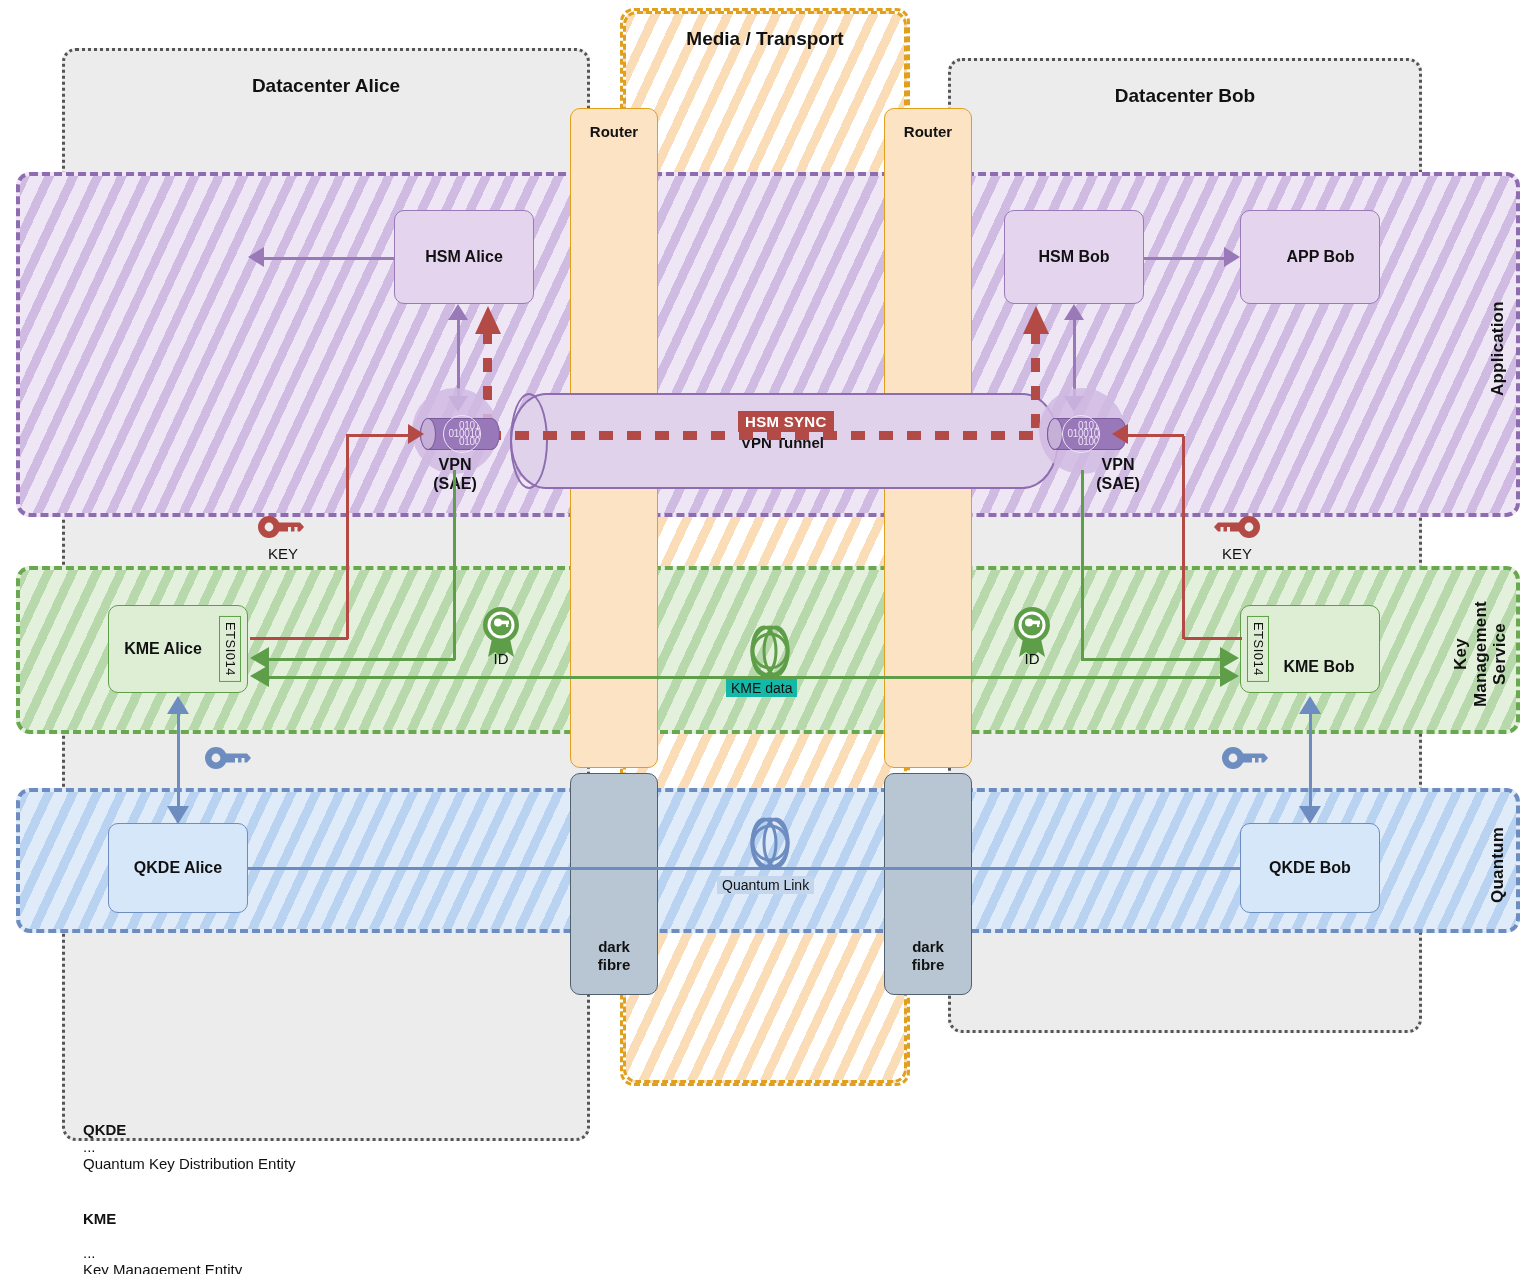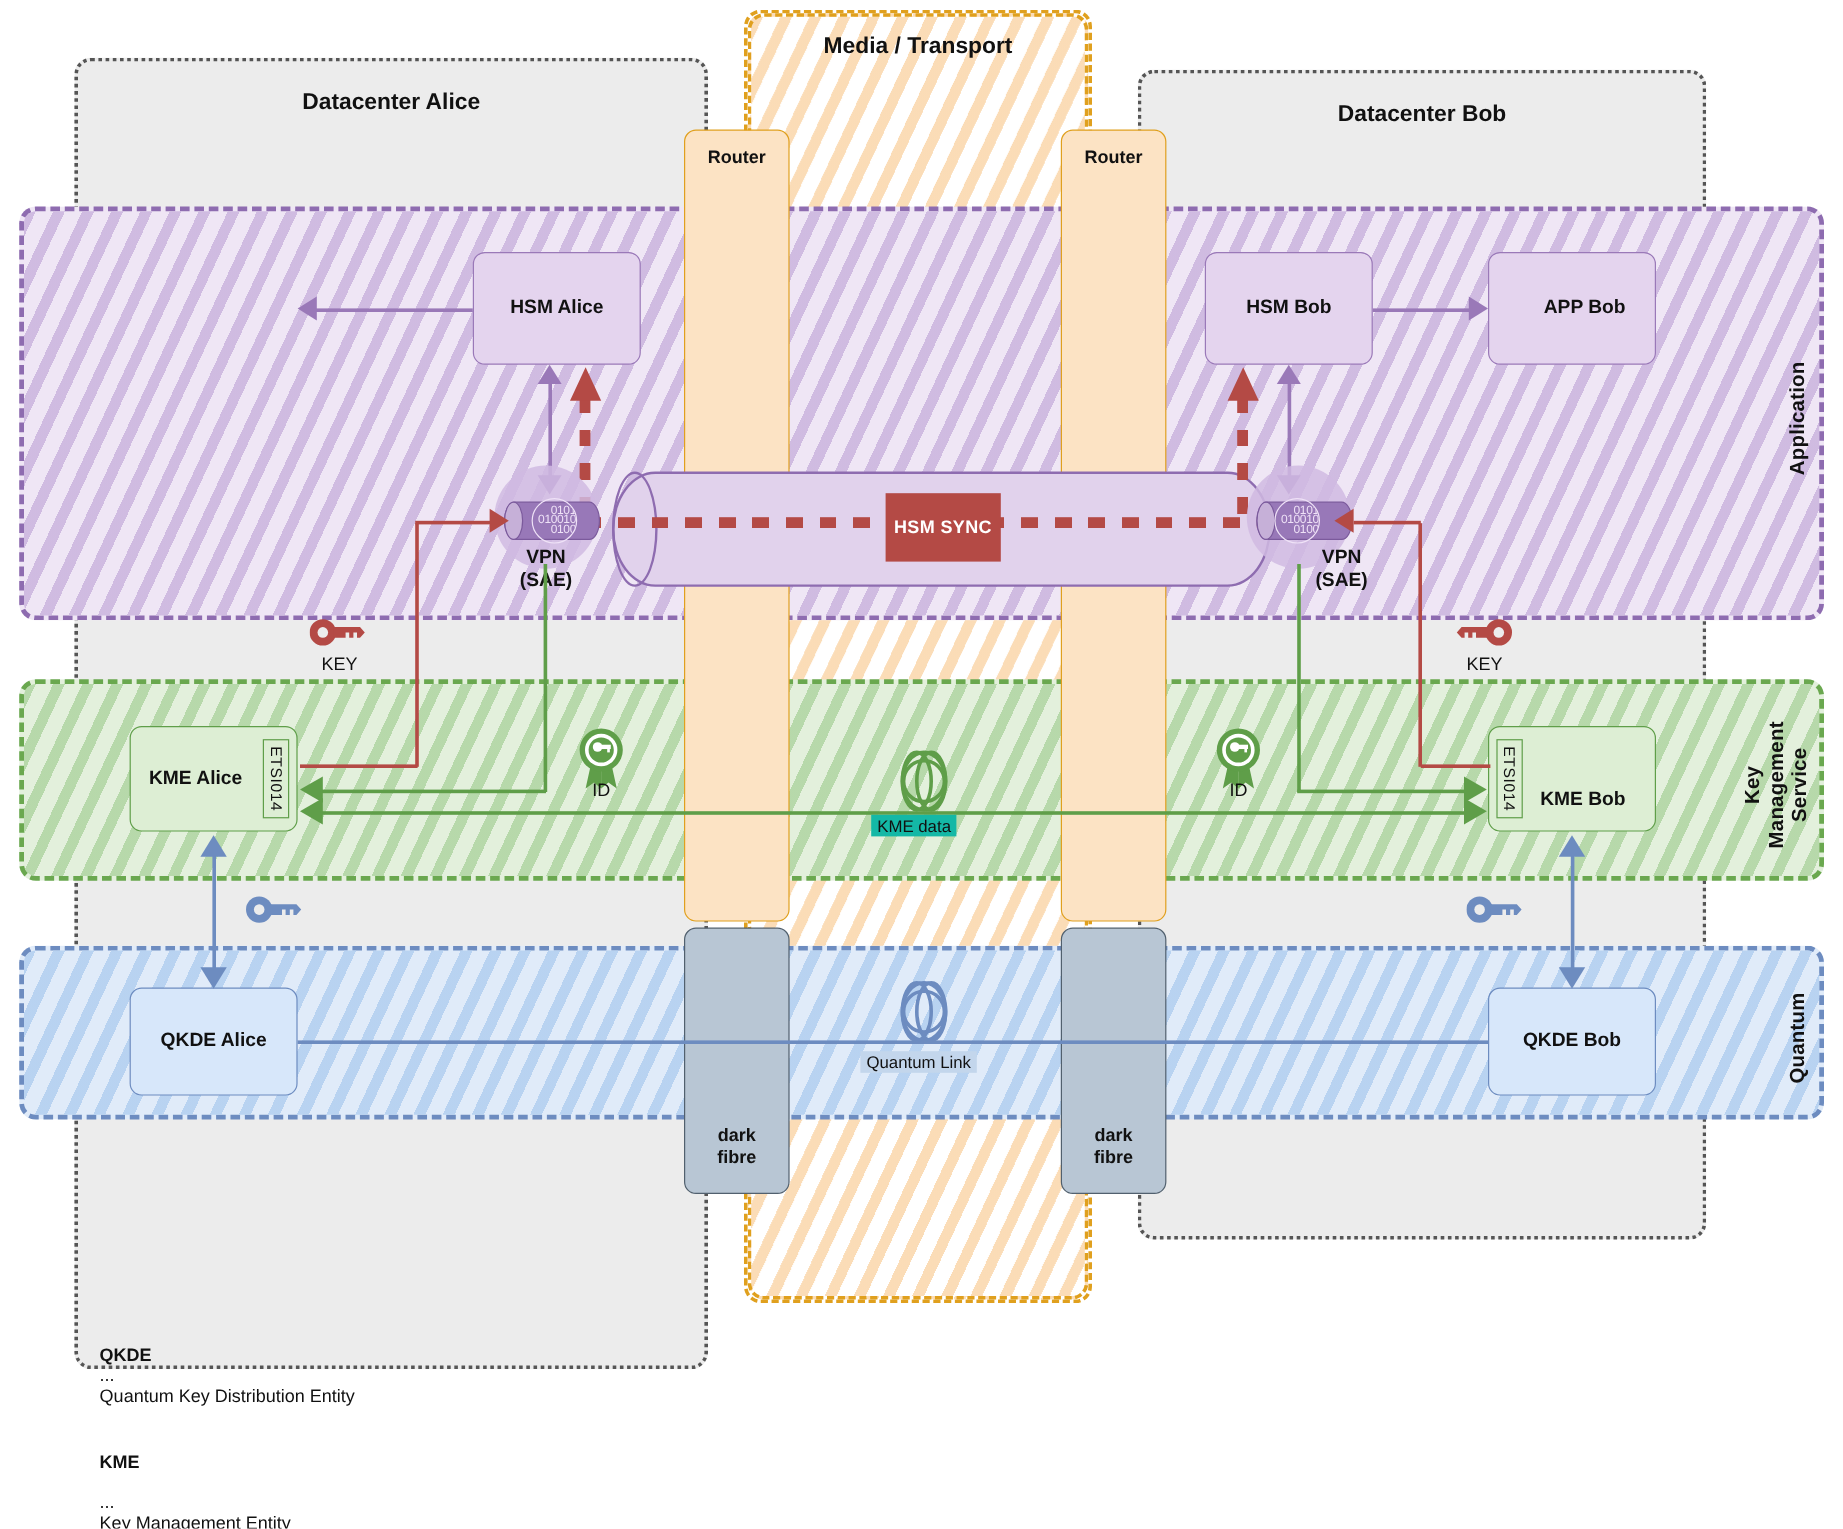--- a/index.html
+++ b/index.html
@@ -73,21 +73,21 @@
   .vpnlabel{position:absolute;text-align:center;font-weight:bold;font-size:16px;color:#111;line-height:1.2;}
   .vpnlabel span{font-weight:bold;}
 
   
   .tunnel{position:absolute;background:#e1d2ec;border:2px solid #8e6cb0;
           border-radius:36px/50%;}
   .tunnel-cap{position:absolute;border:2px solid #8e6cb0;border-radius:50%;background:transparent;}
   .tunnel-label{position:absolute;width:100%;text-align:center;font-weight:bold;font-size:15px;color:#111;}
 
   .hsmsync{position:absolute;background:#b44a45;color:#fff;font-weight:bold;
-           font-size:15px;padding:20px 7px;letter-spacing:.3px;text-align:center;}
+           font-size:15px;padding:2px 7px;letter-spacing:.3px;text-align:center;}
 
   .dotred{position:absolute;height:9px;
           background:repeating-linear-gradient(90deg,#b44a45 0 14px, transparent 14px 28px);}
   .dotredv{position:absolute;width:9px;
           background:repeating-linear-gradient(180deg,#b44a45 0 14px, transparent 14px 28px);}
 
   
   .chip{position:absolute;font-size:14px;color:#111;padding:1px 5px;white-space:nowrap;}
   .chip.green{background:#14b8a6;}
   .chip.blue{background:#c3d6ec;}

